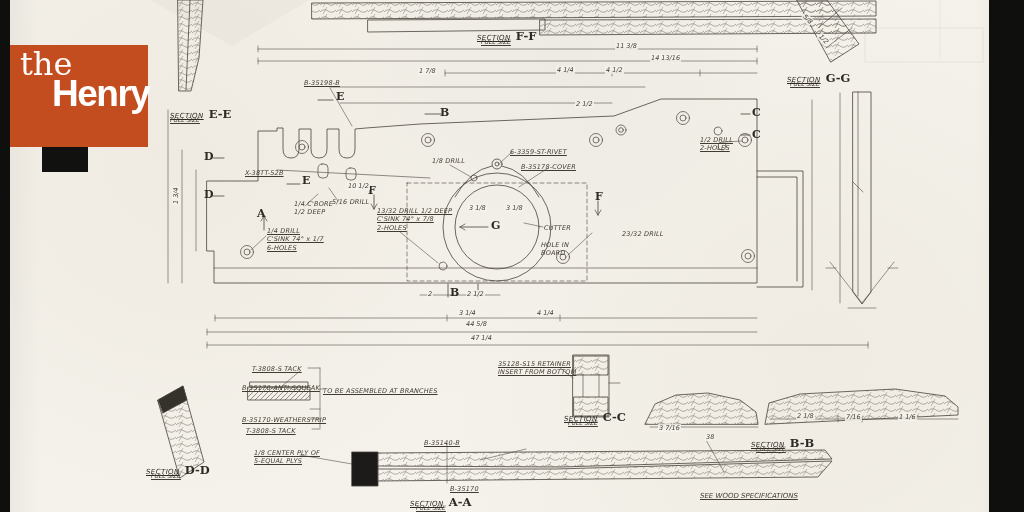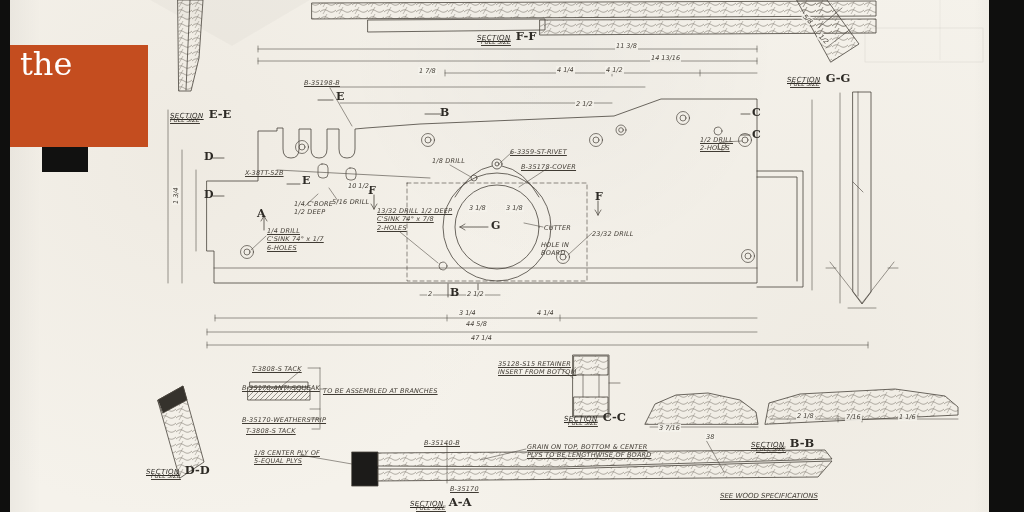--- a/index.html
+++ b/index.html
@@ -22,21 +22,21 @@
   svg.linework{position:absolute;left:0;top:0;}
   .lbl{position:absolute;font-size:6.5px;font-style:italic;letter-spacing:.2px;line-height:1.3;white-space:pre-line;color:#403b33;}
   .u{text-decoration:underline;}
   .dim{position:absolute;font-size:6.5px;font-style:italic;white-space:nowrap;color:#403b33;background:rgba(245,242,235,.85);padding:0 1px;}
   .marker{position:absolute;font-family:"DejaVu Serif",serif;font-weight:bold;font-size:11px;color:#2d2a25;}
   .sec{position:absolute;white-space:nowrap;color:#2d2a25;}
   .sec .w{font-style:italic;font-size:7px;text-decoration:underline;letter-spacing:.4px;}
   .sec .b{font-family:"DejaVu Serif",serif;font-weight:bold;font-size:11.5px;}
   .sz{position:absolute;font-style:italic;font-size:6px;text-decoration:underline;color:#403b33;white-space:nowrap;}
   .title{position:absolute;font-size:12px;font-weight:bold;font-style:italic;letter-spacing:.6px;text-decoration:underline;color:#2d2a25;white-space:nowrap;}
-  .subtitle{position:absolute;font-size:7px;font-style:italic;text-decoration:underline;color:#403b33;white-space:nowrap;margin-left:20px;}
+  .subtitle{position:absolute;font-size:7px;font-style:italic;text-decoration:underline;color:#403b33;white-space:nowrap;}
   .r90{transform:rotate(-90deg);transform-origin:left top;}
   .r45{transform:rotate(45deg);transform-origin:left top;}
 </style>
 </head>
 <body>
 
 <div id="canvas">
 
   <div id="bar-left" class="bar"></div>
   <div id="bar-right" class="bar"></div>
@@ -162,20 +162,21 @@
       <path d="M158,400 L183,386 L187,400 L163,413 Z" fill="#35322c"></path>
 
       <rect x="352" y="452" width="26" height="34" fill="#1c1b19"></rect>
       <path d="M378,453 L825,450 L832,459 L560,467 L378,466 Z" fill="url(#grain)"></path>
       <path d="M378,469 L556,469 L832,461 L818,477 L378,481 Z" fill="url(#grain)"></path>
     </g>
   </svg>
 
   <div class="logo">
     <span class="the">the</span>
+    <span class="henry">Henry</span>
   </div>
   <div class="chip"></div>
 
   <span class="sec" style="left:170px;top:103px"><span class="w">SECTION</span> <span class="b">E-E</span></span>
   <span class="sz" style="left:170px;top:116px">FULL SIZE</span>
   <span class="sec" style="left:477px;top:25px"><span class="w">SECTION</span> <span class="b">F-F</span></span>
   <span class="sz" style="left:481px;top:38px">FULL SIZE</span>
   <span class="sec" style="left:787px;top:67px"><span class="w">SECTION</span> <span class="b">G-G</span></span>
   <span class="sz" style="left:790px;top:80px">FULL SIZE</span>
   <span class="sec" style="left:564px;top:406px"><span class="w">SECTION</span> <span class="b">C-C</span></span>
@@ -207,35 +208,33 @@
   <span class="lbl u" style="left:498px;top:360px">35128-S15 RETAINER
 INSERT FROM BOTTOM</span>
   <span class="lbl u" style="left:424px;top:439px">B-35140-B</span>
   <span class="lbl u" style="left:450px;top:485px">B-35170</span>
   <span class="lbl u" style="left:242px;top:384px">B-35170-ANTI-SQUEAK</span>
   <span class="lbl u" style="left:242px;top:416px">B-35170-WEATHERSTRIP</span>
   <span class="lbl u" style="left:252px;top:365px">T-3808-S TACK</span>
   <span class="lbl u" style="left:246px;top:427px">T-3808-S TACK</span>
 
   <span class="lbl u" style="left:323px;top:387px">TO BE ASSEMBLED AT BRANCHES</span>
-  <span class="lbl u" style="left:527px;top:443px">GRAIN ON TOP, BOTTOM &amp; CENTER
-PLYS TO BE LENGTHWISE OF BOARD</span>
   <span class="lbl u" style="left:254px;top:449px">1/8 CENTER PLY OF
 5-EQUAL PLYS</span>
   <span class="lbl" style="left:432px;top:157px">1/8 DRILL</span>
   <span class="lbl" style="left:332px;top:198px">5/16 DRILL</span>
   <span class="lbl" style="left:294px;top:200px">1/4 C'BORE
 1/2 DEEP</span>
   <span class="lbl u" style="left:267px;top:227px">1/4 DRILL
 C'SINK 74° x 1/7
 6-HOLES</span>
   <span class="lbl u" style="left:377px;top:207px">13/32 DRILL 1/2 DEEP
 C'SINK 74° x 7/8
 2-HOLES</span>
-  <span class="lbl" style="left:592px;top:230px">23/32 DRILL</span>
+  <span class="lbl" style="left:622px;top:230px">23/32 DRILL</span>
   <span class="lbl u" style="left:700px;top:136px">1/2 DRILL
 2-HOLES</span>
   <span class="lbl" style="left:544px;top:224px">CUTTER</span>
   <span class="lbl" style="left:541px;top:241px">HOLE IN
 BOARD</span>
 
   <span class="dim" style="left:615px;top:42px">11 3/8</span>
   <span class="dim" style="left:650px;top:54px">14 13/16</span>
   <span class="dim" style="left:556px;top:66px">4 1/4</span>
   <span class="dim" style="left:605px;top:66px">4 1/2</span>

